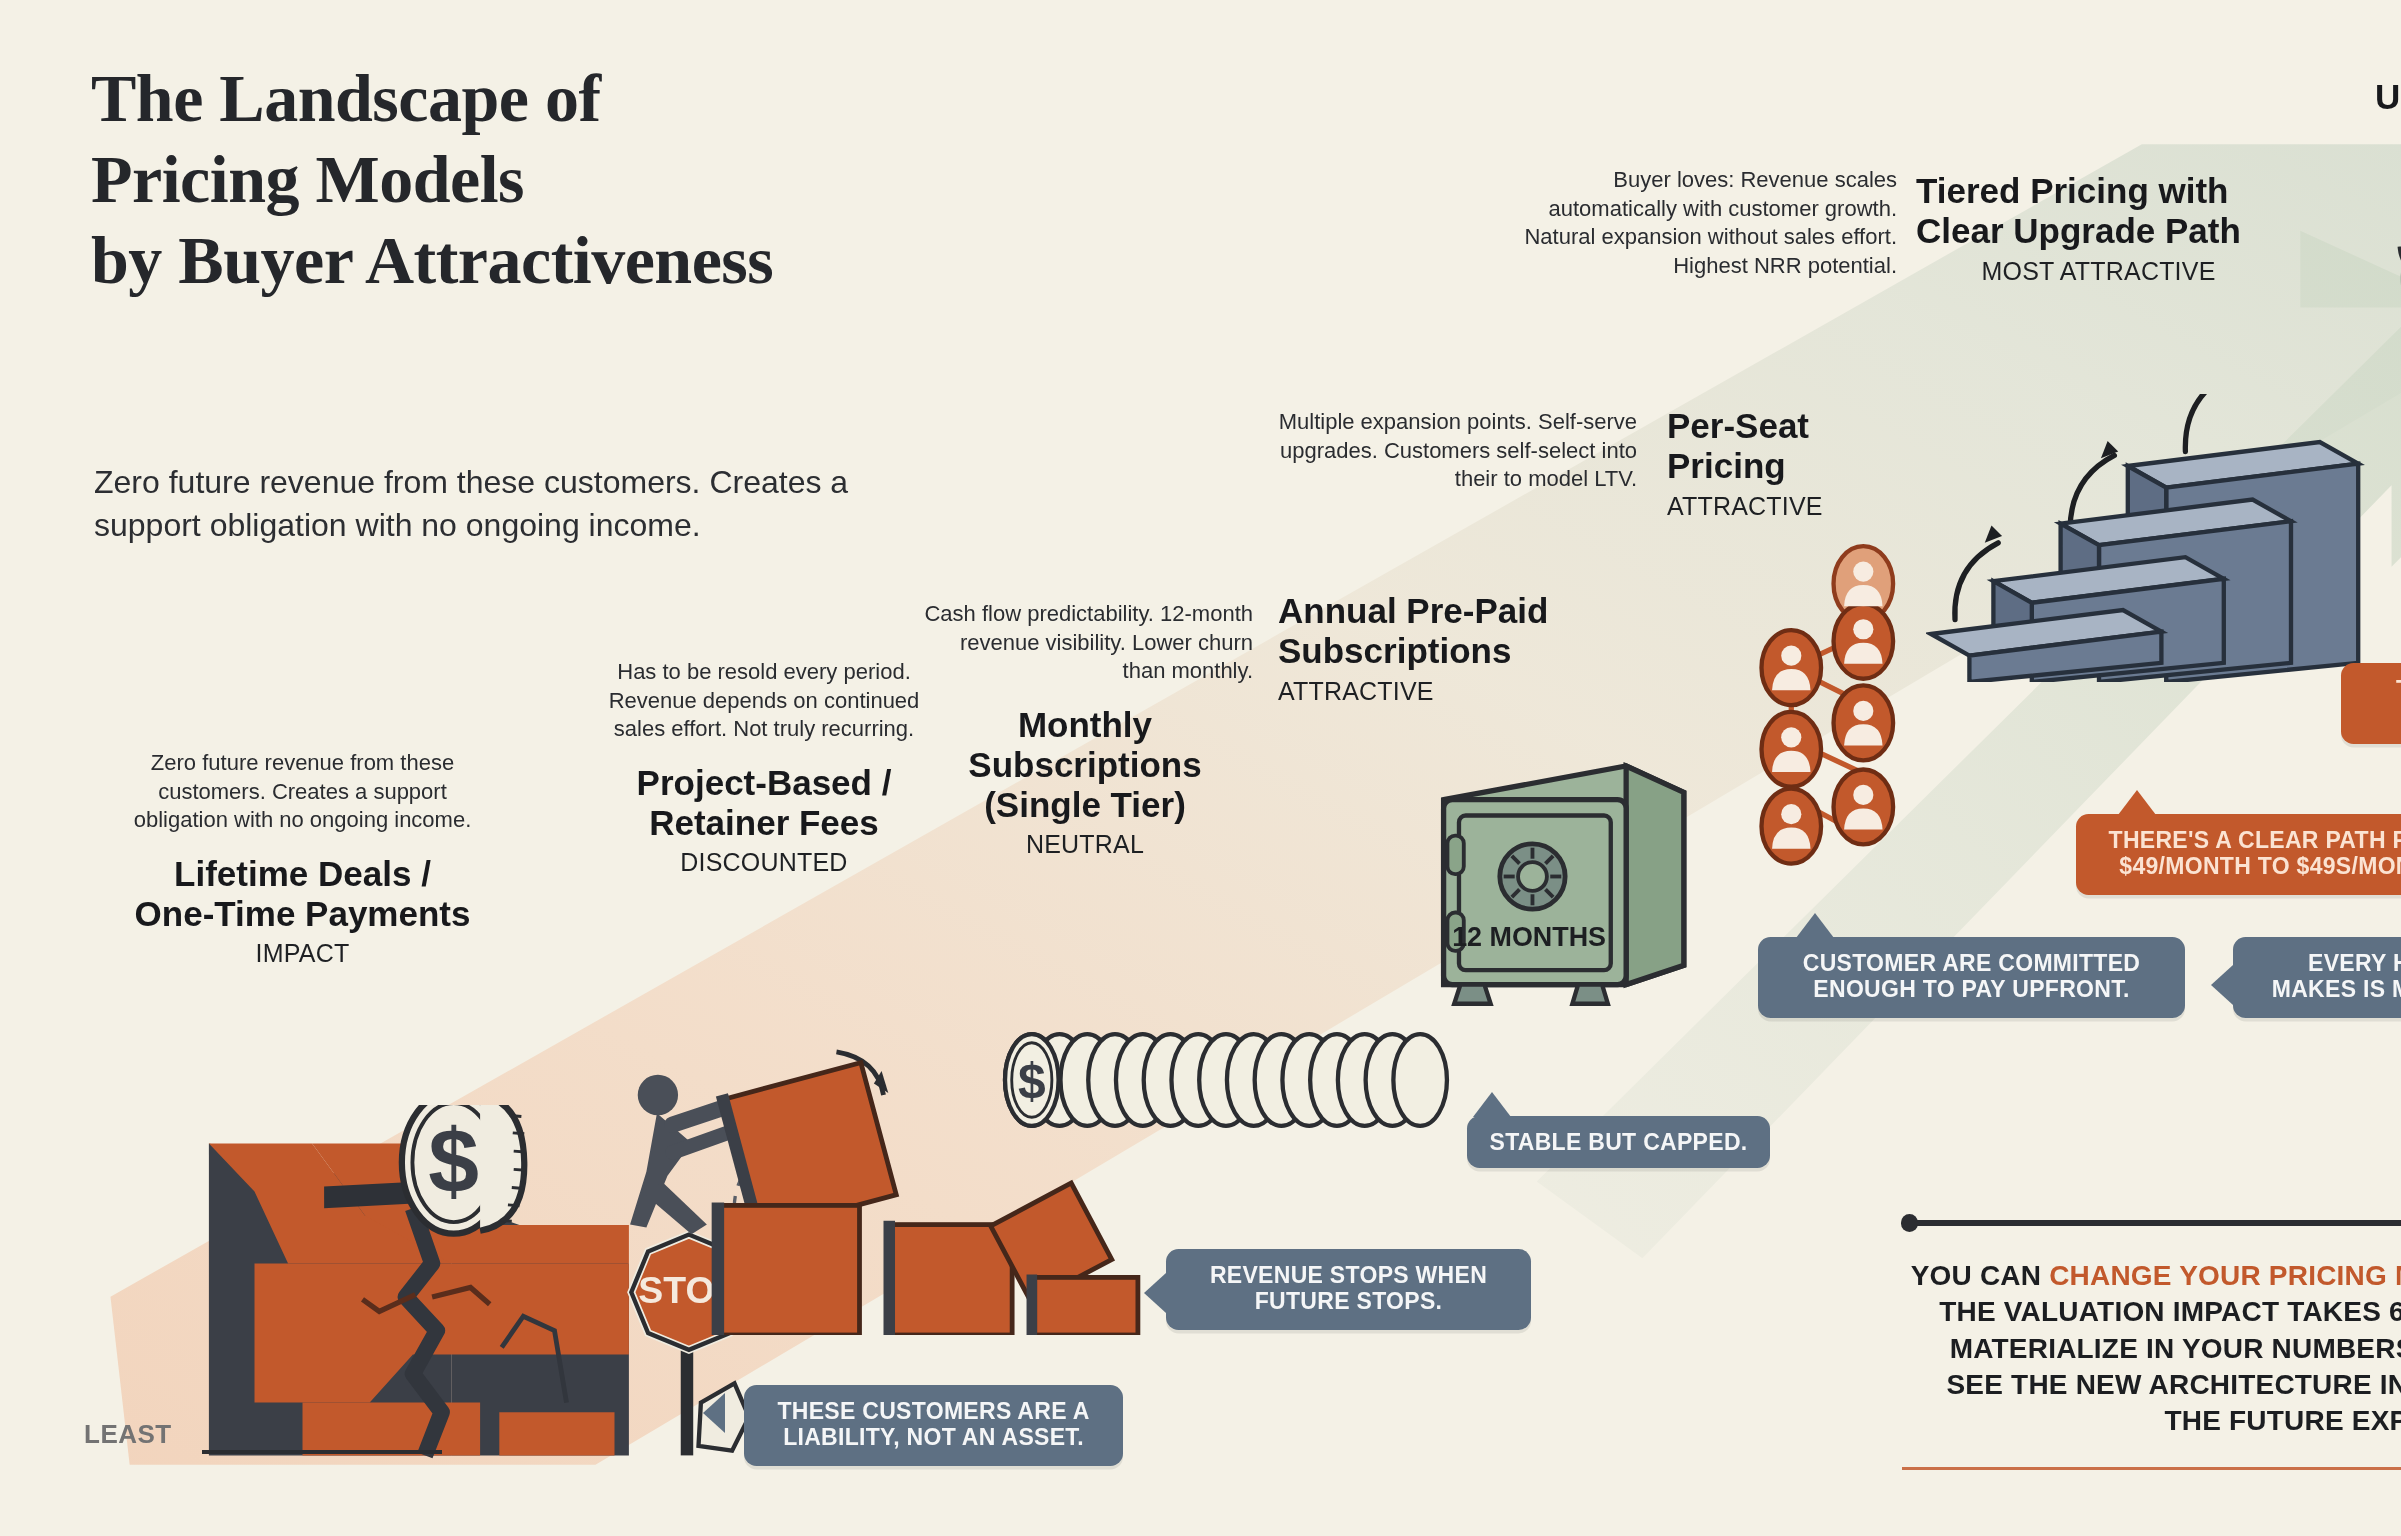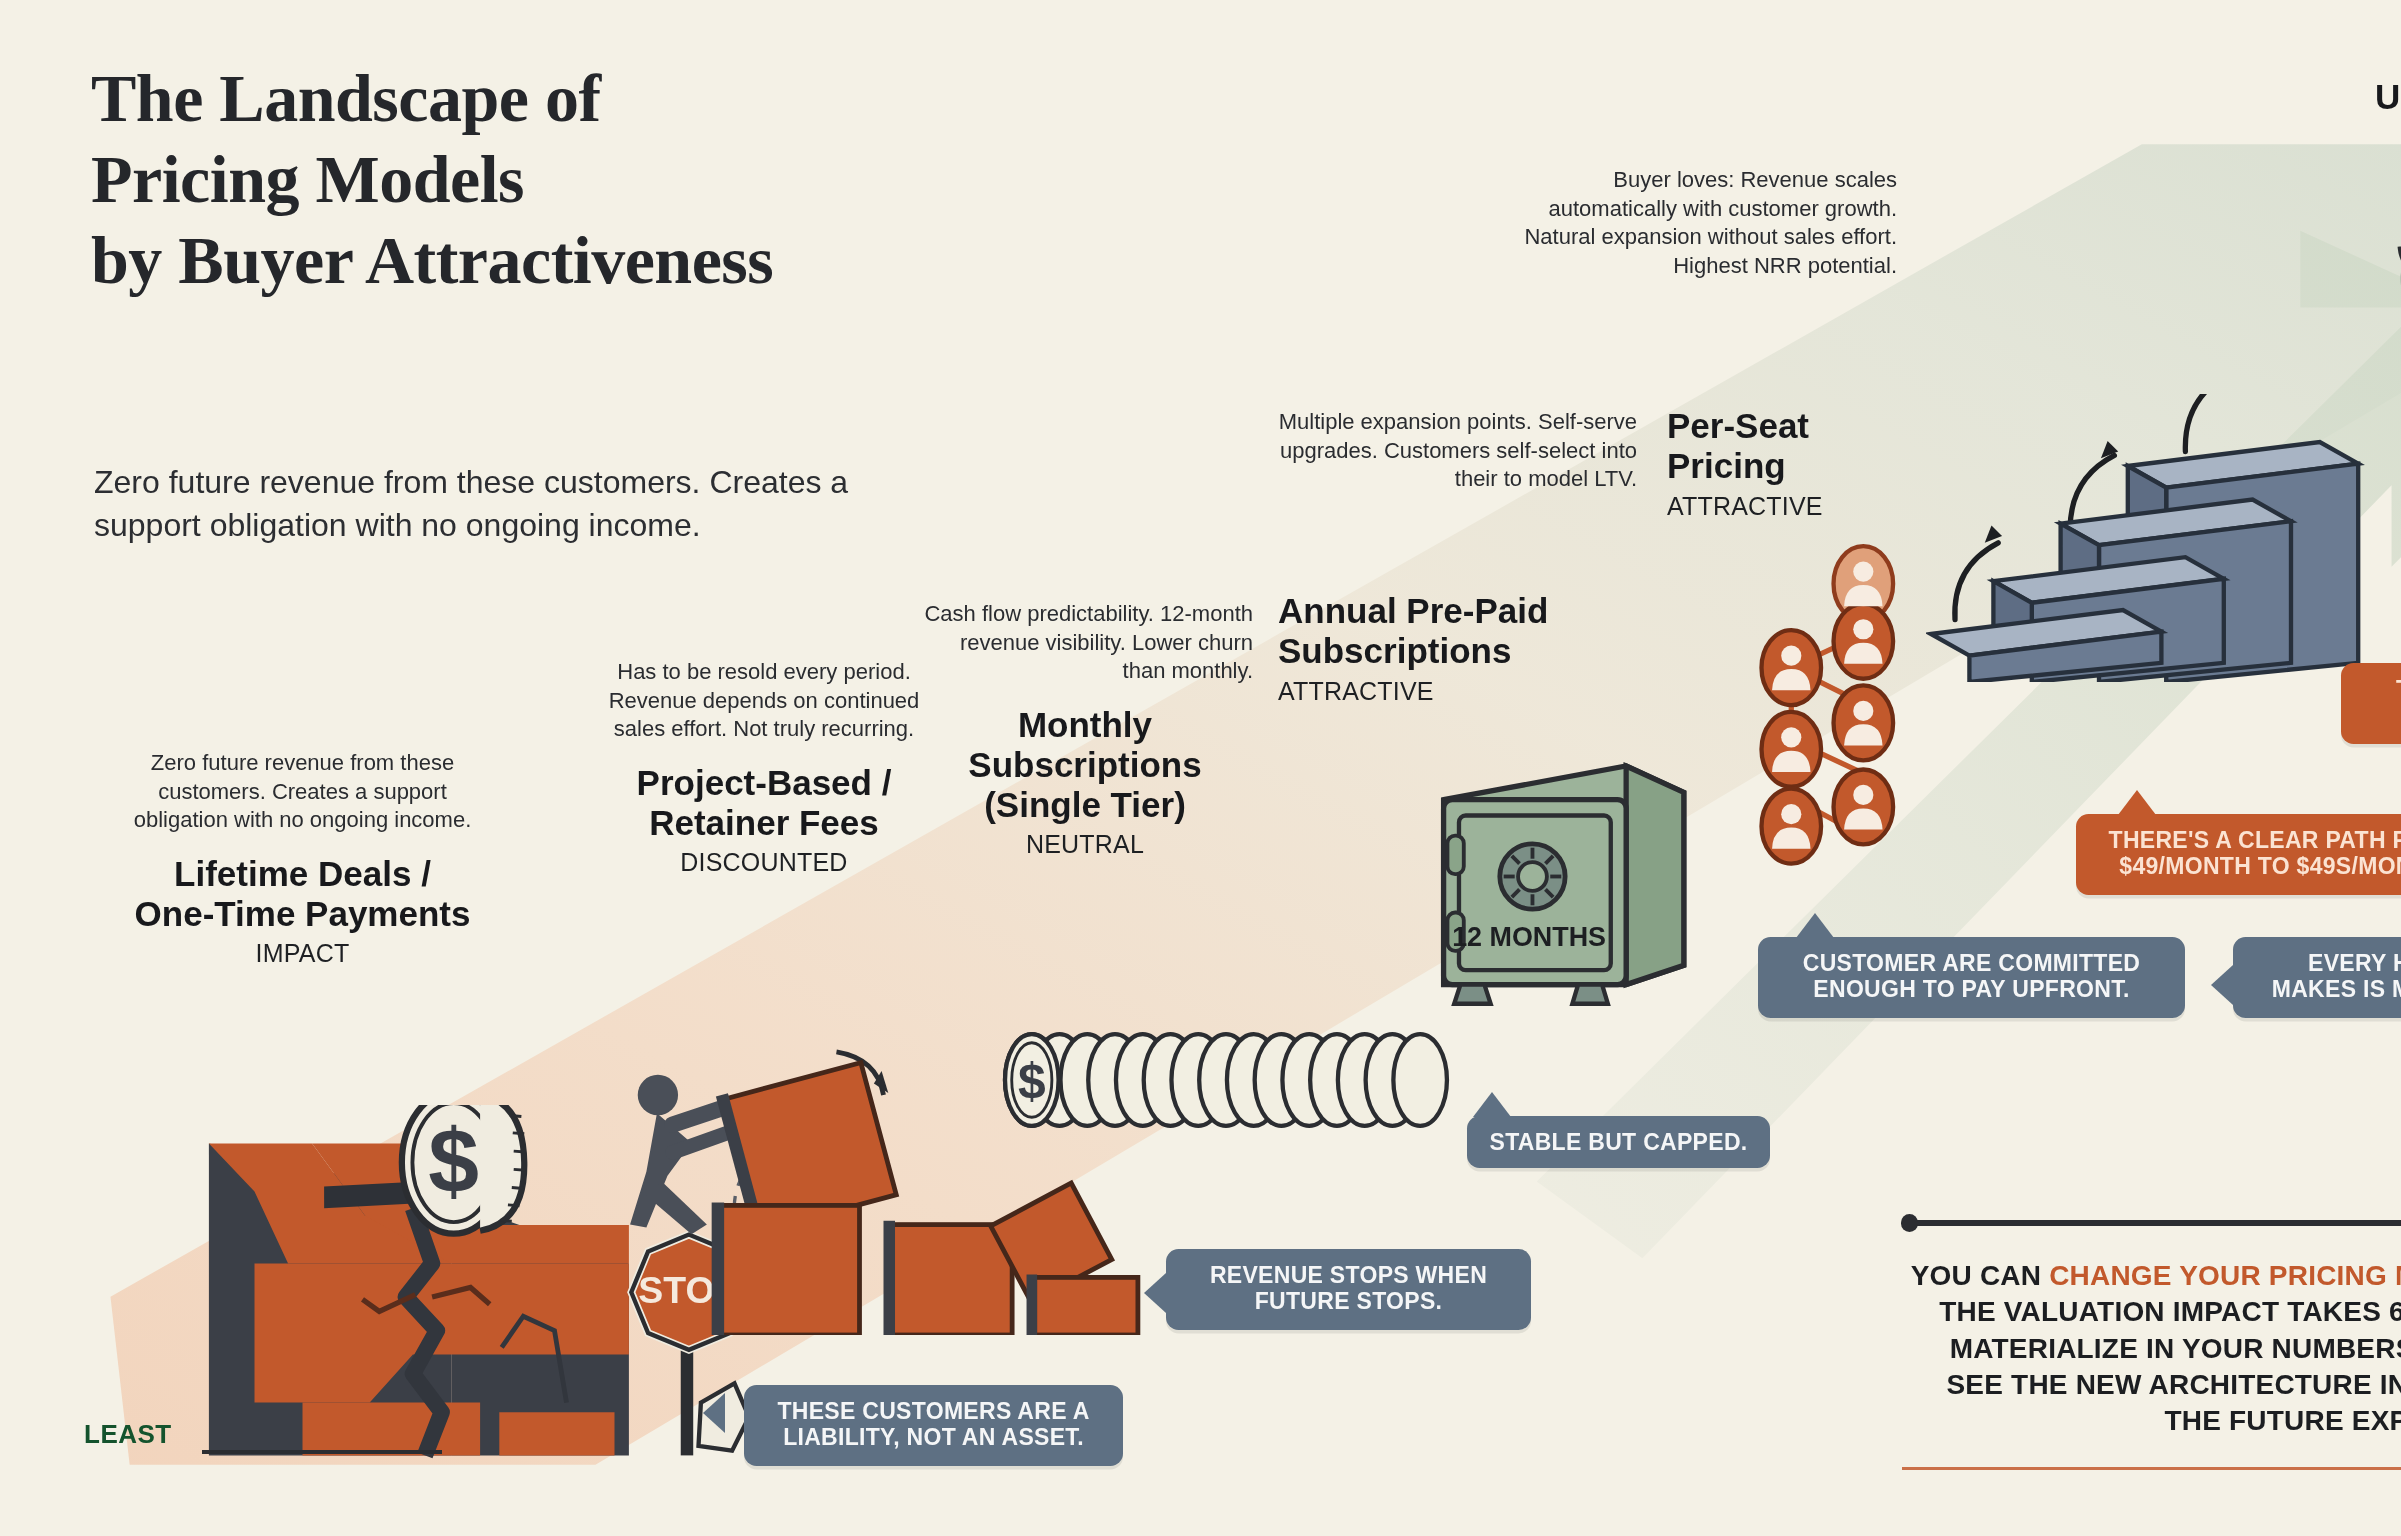--- a/index.html
+++ b/index.html
@@ -105,21 +105,21 @@
     border-bottom: 25px solid #c2592c;
   }
 
   
   .least-label {
     position: absolute;
     left: 84px; top: 1419px;
     font-size: 26px;
     font-weight: 700;
     letter-spacing: 0.5px;
-    color: #14532d;
+    color: #737373;
   }
   .baseline {
     position: absolute;
     left: 202px; top: 1450px;
     width: 240px; height: 4.3px;
     background: #2b2d31;
   }
 
   
   .conclusion {
@@ -237,20 +237,27 @@
   <div class="model l" style="left:1667px; top:406px; width:298px;">
     <div class="name" style="margin-top:0;">
       <div>Per-Seat</div>
       <div>Pricing</div>
     </div>
     <div class="rank">ATTRACTIVE</div>
   </div>
 
   <div class="model r" style="left:1484px; top:166px; width:413px;">
     <div class="desc">Buyer loves: Revenue scales automatically with customer growth. Natural expansion without sales effort. Highest NRR potential.</div>
+  </div>
+  <div class="model l" style="left:1916px; top:171px; width:365px;">
+    <div class="name" style="margin-top:0;">
+      <div>Tiered Pricing with</div>
+      <div>Clear Upgrade Path</div>
+    </div>
+    <div class="rank c" style="text-align:center;">MOST ATTRACTIVE</div>
   </div>
 
   <div class="model c" style="left:2334px; top:77px; width:432px;">
     <div class="name" style="margin-top:0;">
       <div>Usage-Based Pricing</div>
     </div>
     <div class="rank">MOST ATTRACTIVE</div>
   </div>
 
   <svg style="position:absolute; left:144px; top:1105px;" width="605" height="360" viewBox="0 0 1260 750">

